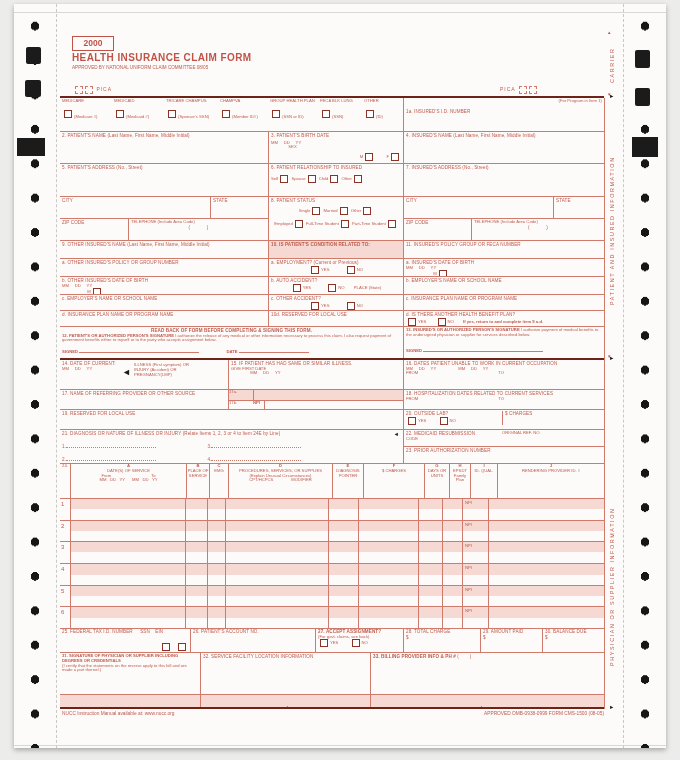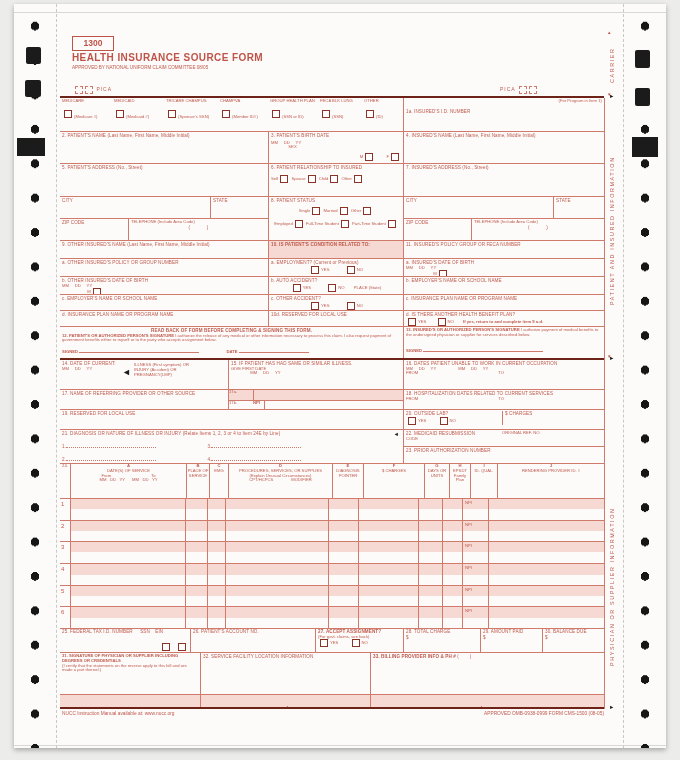--- a/index.html
+++ b/index.html
@@ -68,22 +68,22 @@
 
   <div class="tmark r1" style="left:12px;top:43px;width:15px;height:17px"></div>
   <div class="tmark r1" style="left:11px;top:76px;width:16px;height:17px"></div>
   <div class="tmark" style="left:3px;top:134px;width:28px;height:18px"></div>
   <div class="tmark r1" style="left:621px;top:46px;width:15px;height:18px"></div>
   <div class="tmark r1" style="left:621px;top:84px;width:15px;height:18px"></div>
   <div class="tmark" style="left:618px;top:133px;width:26px;height:20px"></div>
 
   <div class="form">
 
-    <div class="t1500">1300</div>
-    <div class="title">HEALTH INSURANCE SOURCE FORM</div>
+    <div class="t1500">2000</div>
+    <div class="title">HEALTH INSURANCE CLAIM FORM</div>
     <div class="subtitle">APPROVED BY NATIONAL UNIFORM CLAIM COMMITTEE 08/05</div>
     <div class="pica" style="left:14px;top:58px">
       <span class="dash"></span><span class="dash"></span>
       <span>PICA</span></div>
     <div class="pica" style="left:440px;top:58px">
       <span>PICA</span>
       <span class="dash"></span><span class="dash"></span></div>
     <div class="rule" style="top:68px"></div>
     <div class="formR"></div>
 

